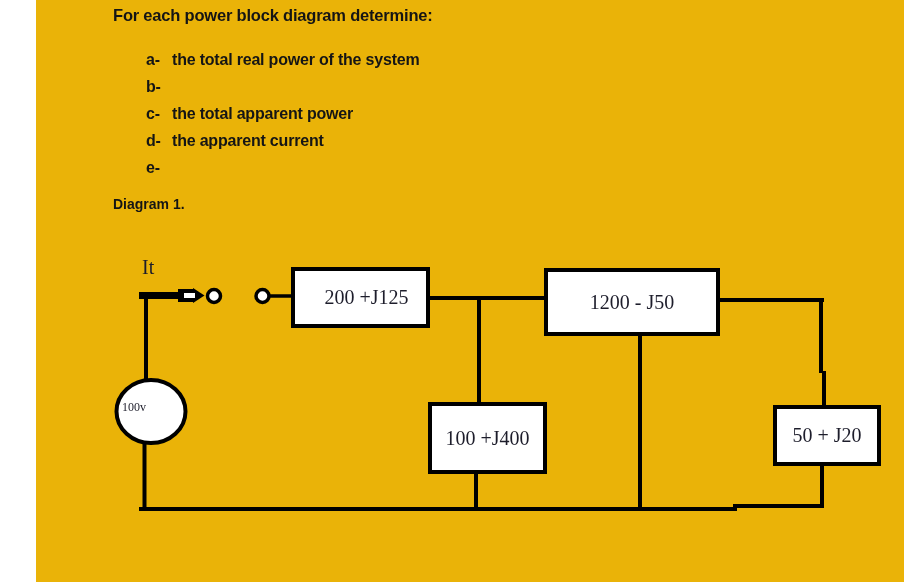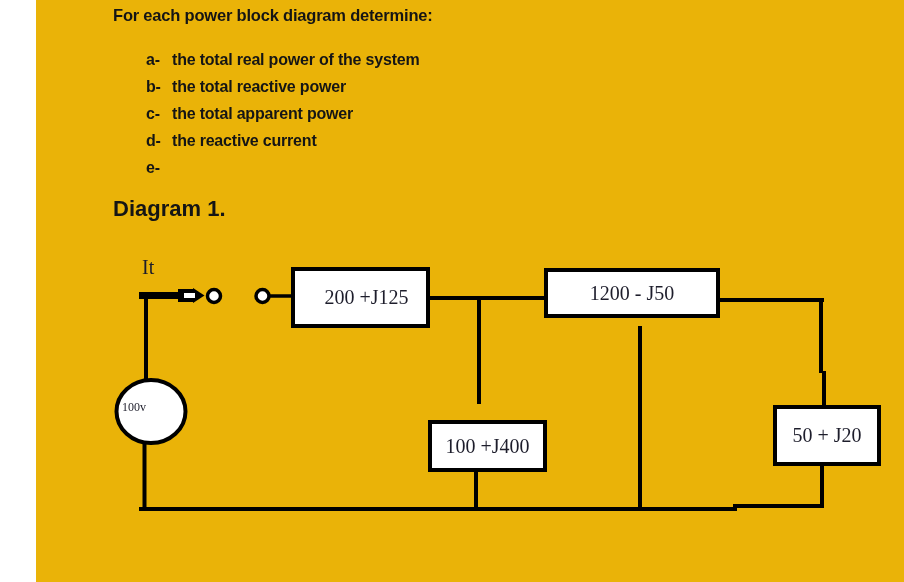--- a/index.html
+++ b/index.html
@@ -35,21 +35,21 @@
     font-size: 16px;
     font-weight: bold;
     letter-spacing: -0.2px;
     white-space: nowrap;
   }
   .req-label { width: 26px; flex: 0 0 26px; }
   .diagram-title {
     position: absolute;
     left: 77px;
     top: 196px;
-    font-size: 22px;
+    font-size: 14px;
     font-weight: bold;
     white-space: nowrap;
   }
   .circuit-svg {
     position: absolute;
     left: 0;
     top: 0;
     width: 904px;
     height: 582px;
   }
@@ -59,22 +59,22 @@
     background: #ffffff;
     display: flex;
     align-items: center;
     justify-content: center;
     font-family: "Liberation Serif", "DejaVu Serif", serif;
     font-size: 20px;
     color: #1d1d2b;
     white-space: nowrap;
   }
   .blk-1 { left: 255px; top: 267px; width: 139px; height: 61px; padding-left: 12px; }
-  .blk-2 { left: 508px; top: 268px; width: 176px; height: 50px; }
-  .blk-3 { left: 392px; top: 420px; width: 119px; height: 52px; text-align: right; }
+  .blk-2 { left: 508px; top: 268px; width: 176px; height: 68px; }
+  .blk-3 { left: 392px; top: 402px; width: 119px; height: 72px; text-align: right; }
   .blk-4 { left: 737px; top: 405px; width: 108px; height: 61px; }
   .src-label {
     position: absolute;
     left: 86px;
     top: 400px;
     width: 52px;
     font-family: "Liberation Serif", "DejaVu Serif", serif;
     font-size: 12px;
     color: #1d1d2b;
   }
@@ -94,29 +94,28 @@
 
   <div class="heading">For each power block diagram determine:</div>
 
   <div class="req-list">
     <div class="req-row">
       <span class="req-label">a-</span>
       <span class="req-text">the total real power of the system</span>
     </div>
     <div class="req-row">
       <span class="req-label">b-</span>
-      <span class="req-text">the total reactive power</span>
     </div>
     <div class="req-row">
       <span class="req-label">c-</span>
       <span class="req-text">the total apparent power</span>
     </div>
     <div class="req-row">
       <span class="req-label">d-</span>
-      <span class="req-text">the reactive current</span>
+      <span class="req-text">the apparent current</span>
     </div>
     <div class="req-row">
       <span class="req-label">e-</span>
     </div>
   </div>
 
   <div class="diagram-title">Diagram 1.</div>
 
   <svg class="circuit-svg" viewBox="0 0 904 582" xmlns="http://www.w3.org/2000/svg">
 

